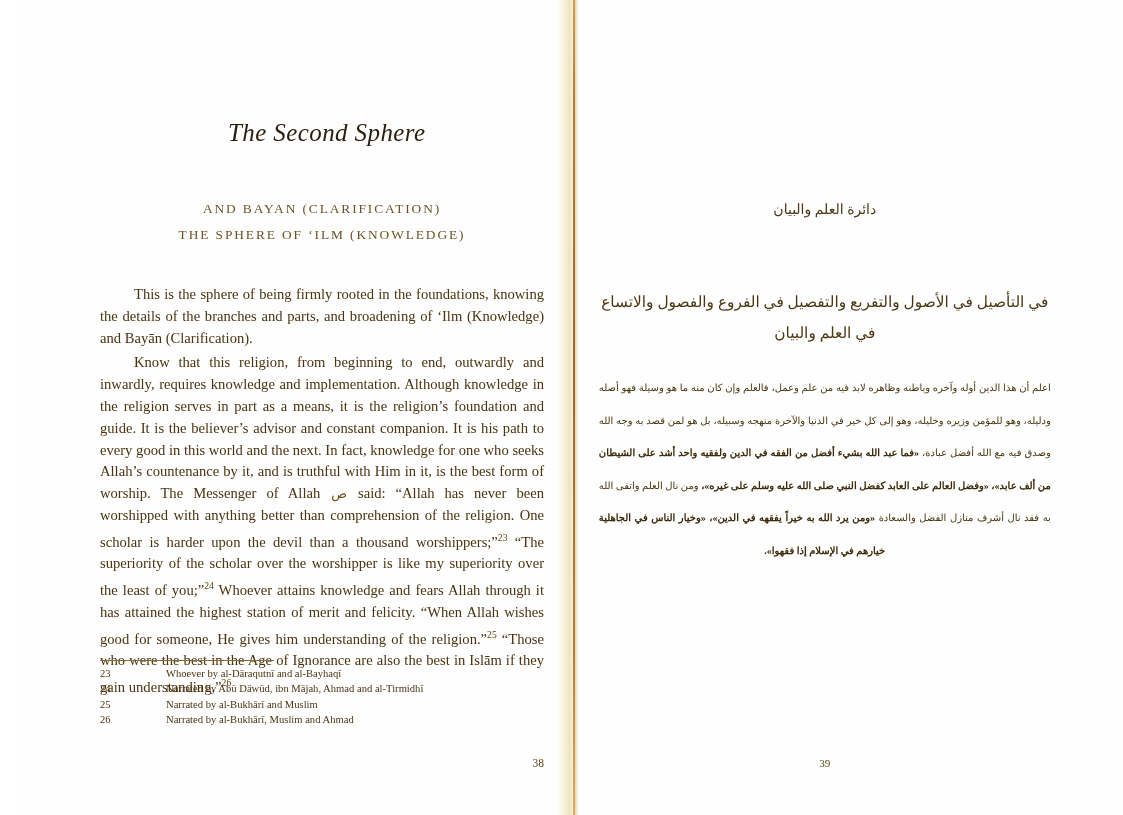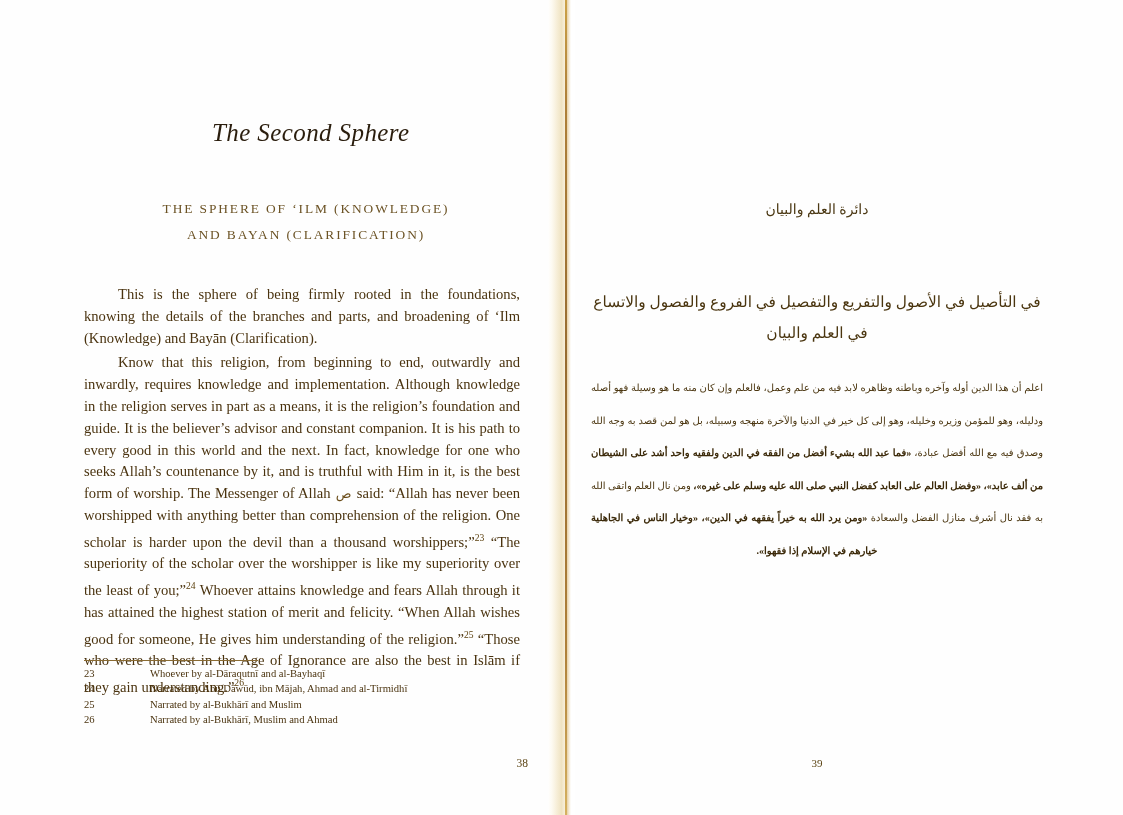--- a/index.html
+++ b/index.html
@@ -13,20 +13,21 @@
     font-family: "Liberation Serif", serif;
     overflow: hidden;
     position: relative;
   }
 
   .spread {
     position: absolute;
     inset: 0;
     display: flex;
     flex-direction: row;
+    padding-left: 16px;
   }
 
   
   .page {
     position: relative;
     background: #fefefe;
     height: 815px;
     box-sizing: border-box;
   }
   .page-left  { width: 548px; }
@@ -107,21 +108,21 @@
     top: 284px;
     left: 0;
     width: 444px;
     color: #4a330f;
     font-size: 14.6px;
     line-height: 21.8px;
     text-align: justify;
     text-justify: inter-word;
   }
   .body-en p {
-    margin: 0 8px 0 0;
+    margin: 0 0 0 0;
     text-indent: 34px;
   }
   .body-en p + p { margin-top: 3px; }
   .fn-ref {
     font-size: 9.6px;
     vertical-align: super;
     color: #5c410f;
   }
   .salawat {
     font-size: 13px;
@@ -233,22 +234,22 @@
 <body>
 
 <div class="spread">
 
   <div class="page page-left">
     <div class="en-inner">
 
       <div class="title-en">The Second Sphere</div>
 
       <div class="subtitle-en">
+        <span class="ln">and Bayan (Clarification)</span>
         <span class="ln">The Sphere of ʻIlm (Knowledge)</span>
-        <span class="ln">and Bayan (Clarification)</span>
       </div>
 
       <div class="body-en">
         <p><span>This is the sphere of being firmly rooted in the foundations, knowing the details of the branches and parts, and broadening of ʻIlm (Knowledge) and Bayān (Clarification).</span></p>
 
         <p><span>Know that this religion, from beginning to end, outwardly and inwardly, requires knowledge and implementation. Although knowledge in the religion serves in part as a means, it is the religion’s foundation and guide. It is the believer’s advisor and constant companion. It is his path to every good in this world and the next. In fact, knowledge for one who seeks Allah’s countenance by it, and is truthful with Him in it, is the best form of worship. The Messenger of Allah </span><span class="salawat">ص</span><span> said: “Allah has never been worshipped with anything better than comprehension of the religion. One scholar is harder upon the devil than a thousand worshippers;”</span><span class="fn-ref">23</span><span> “The superiority of the scholar over the worshipper is like my superiority over the least of you;”</span><span class="fn-ref">24</span><span> Whoever attains knowledge and fears Allah through it has attained the highest station of merit and felicity. “When Allah wishes good for someone, He gives him understanding of the religion.”</span><span class="fn-ref">25</span><span> “Those who were the best in the Age of Ignorance are also the best in Islām if they gain understanding.”</span><span class="fn-ref">26</span></p>
       </div>
 
       <div class="footnotes">
         <div class="rule"></div>

